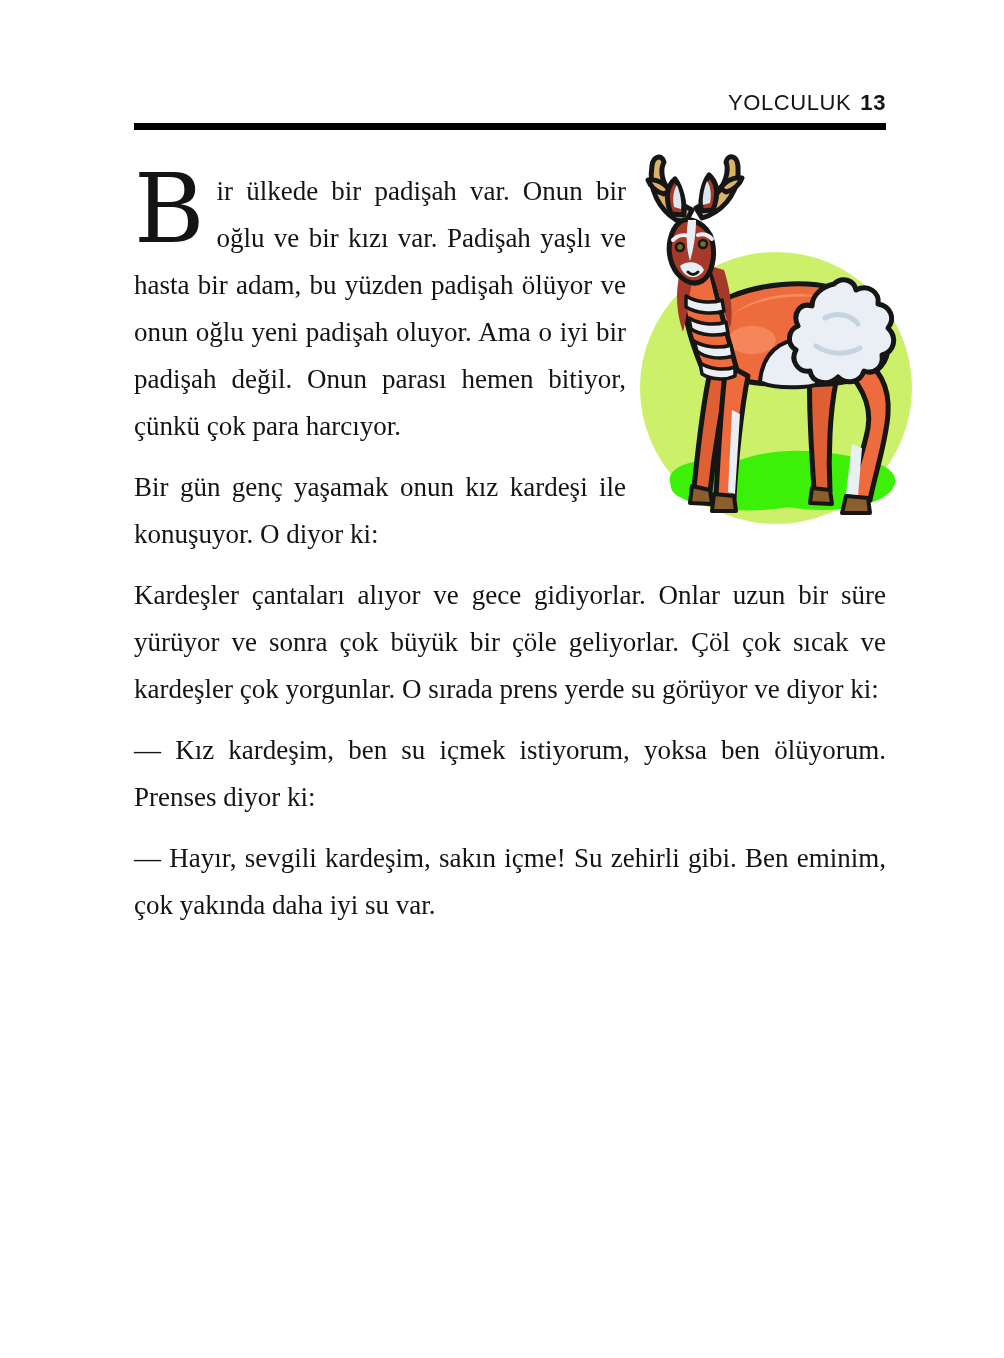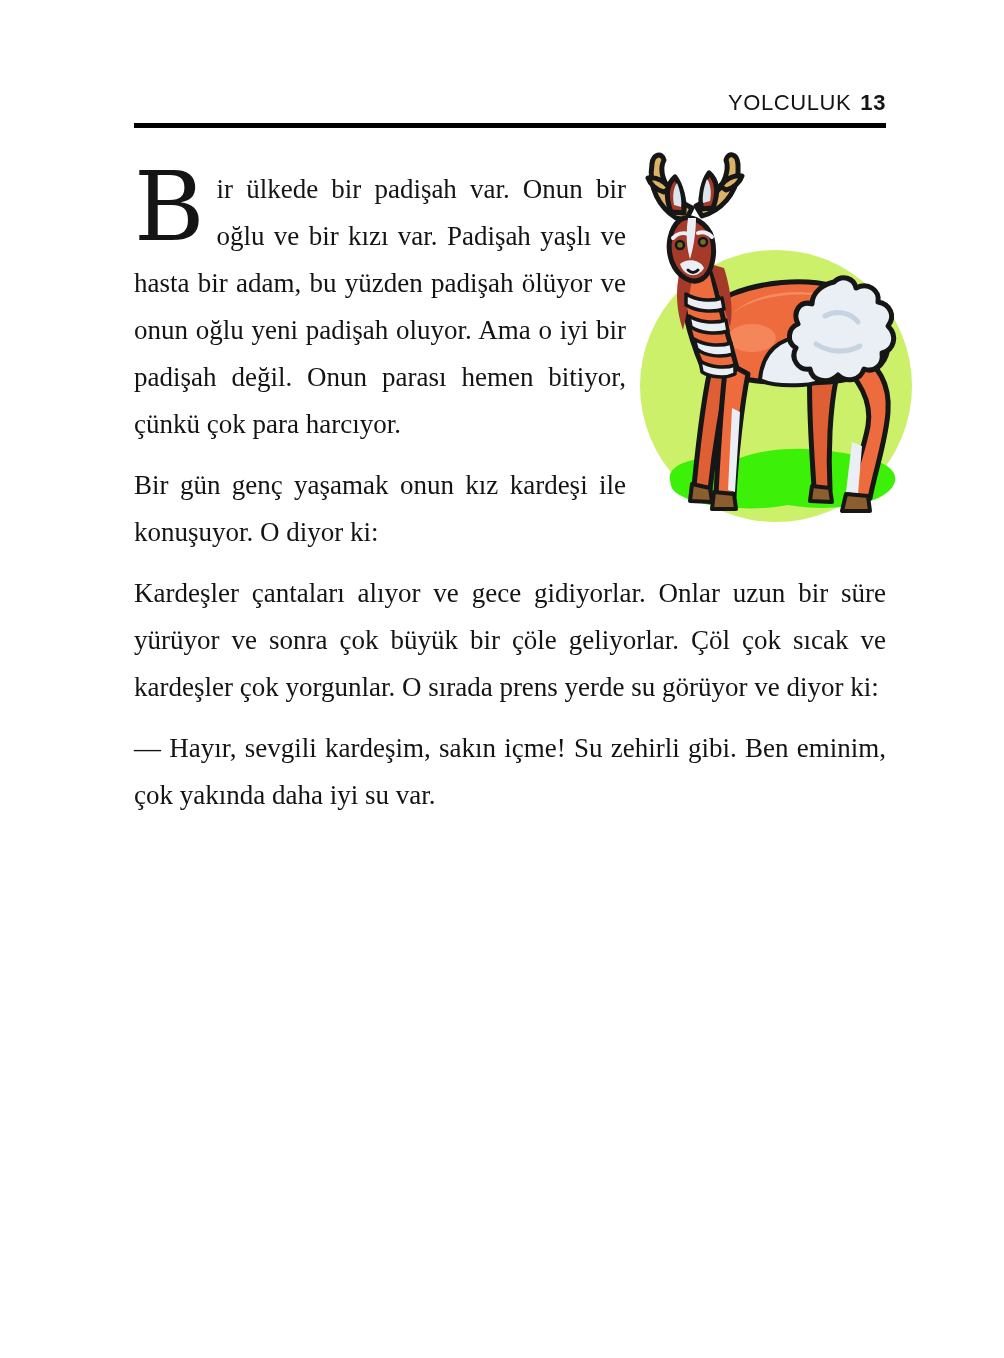--- a/index.html
+++ b/index.html
@@ -18,21 +18,21 @@
   
   .header-row {
     display: flex;
     justify-content: flex-end;
     align-items: baseline;
     gap: 9px;
     font-family: "Liberation Sans", sans-serif;
     font-size: 22px;
     letter-spacing: 0.6px;
     padding-bottom: 7px;
-    border-bottom: 5px solid #000000;
+    border-bottom: 7px solid #000000;
   }
   .header-title { font-weight: 400; }
   .page-number  { font-weight: 700; }
 
   
   .section-heading {
     font-family: "Liberation Sans", sans-serif;
     font-size: 21px;
     line-height: 1.35;
     font-weight: 700;
@@ -150,16 +150,17 @@
             <circle cx="63" cy="96" r="4" fill="#6E7023" stroke="#161616" stroke-width="2.5"></circle>
           </g>
           <path stroke="#161616" stroke-width="3" fill="none" d="M48,124 Q53,129 58,124"></path>
         </g>
       </svg>
     </div>
 
     <p><span class="dropcap">B</span><span>ir ülkede bir padişah var. Onun bir oğlu ve bir kızı var. Padişah yaşlı ve hasta bir adam, bu yüzden padişah ölüyor ve onun oğlu yeni padişah oluyor. Ama o iyi bir padişah değil. Onun parası hemen bitiyor, çünkü çok para harcıyor.</span></p>
     <p>Bir gün genç yaşamak onun kız kardeşi ile konuşuyor. O diyor ki:</p>
     <p>Kardeşler çantaları alıyor ve gece gidiyorlar. Onlar uzun bir süre yürüyor ve sonra çok büyük bir çöle geliyorlar. Çöl çok sıcak ve kardeşler çok yorgunlar. O sırada prens yerde su görüyor ve diyor ki:</p>
+    <p>— Kız kardeşim, ben su içmek istiyorum, yoksa ben ölüyorum. Prenses diyor ki:</p>
     <p>— Hayır, sevgili kardeşim, sakın içme! Su zehirli gibi. Ben eminim, çok yakında daha iyi su var.</p>
   </div>
 
 </div>
 
 </body></html>

